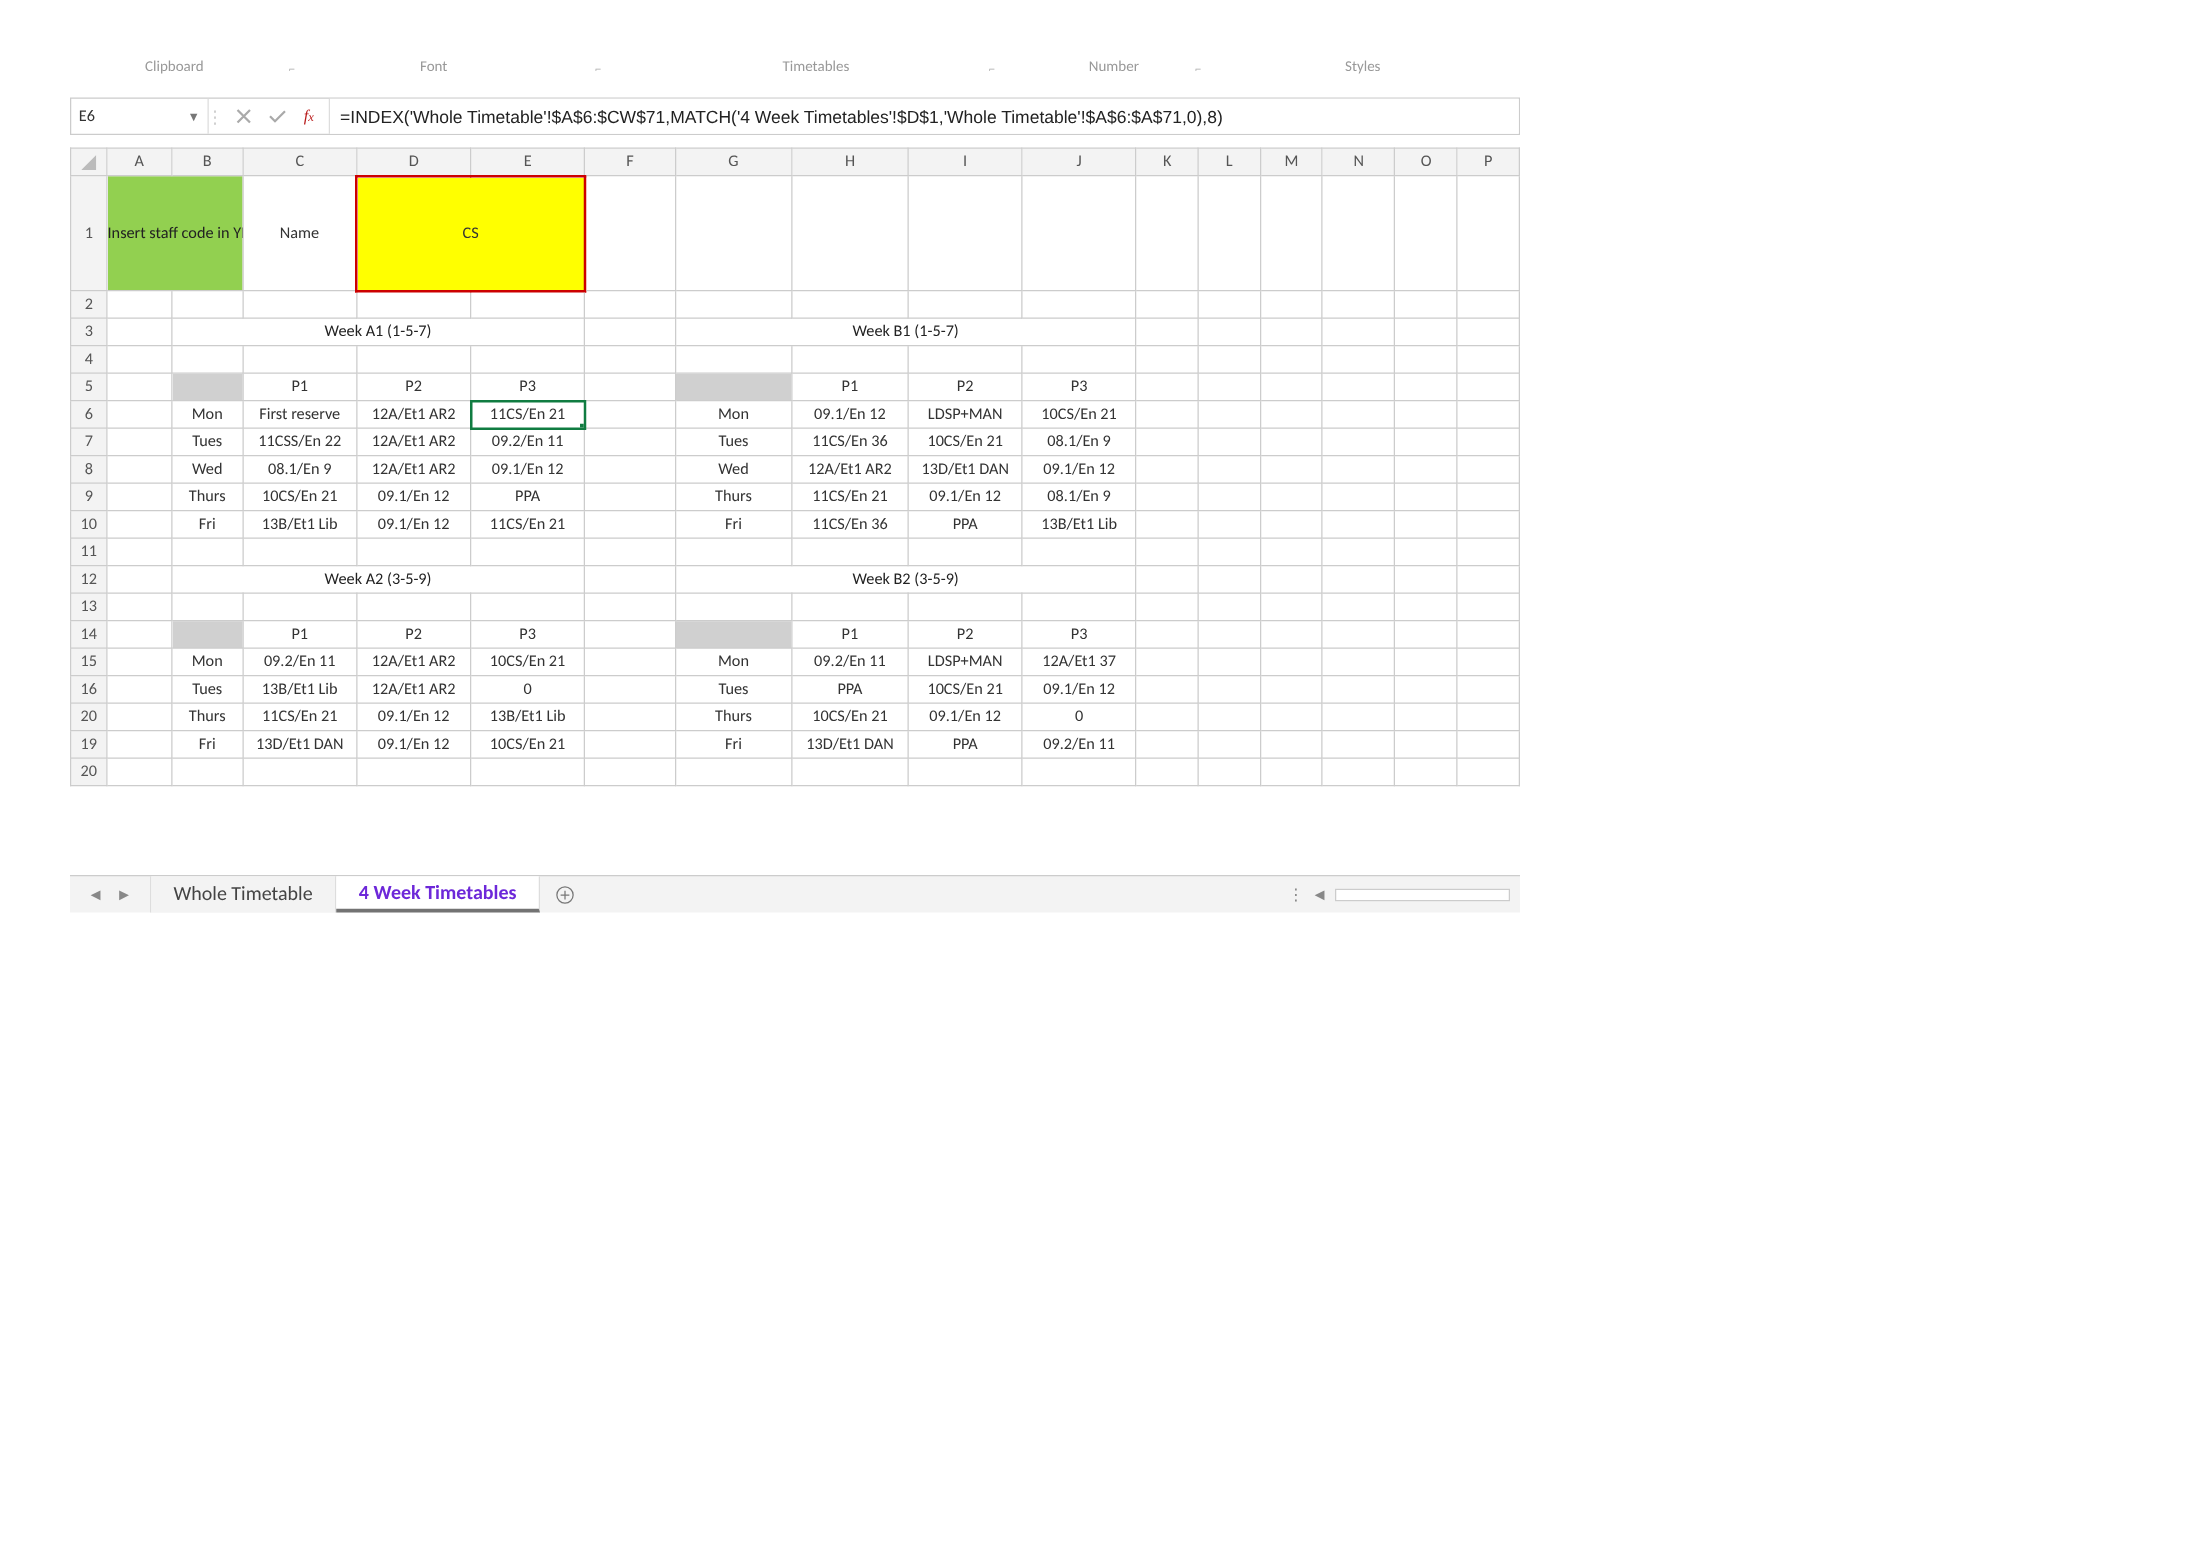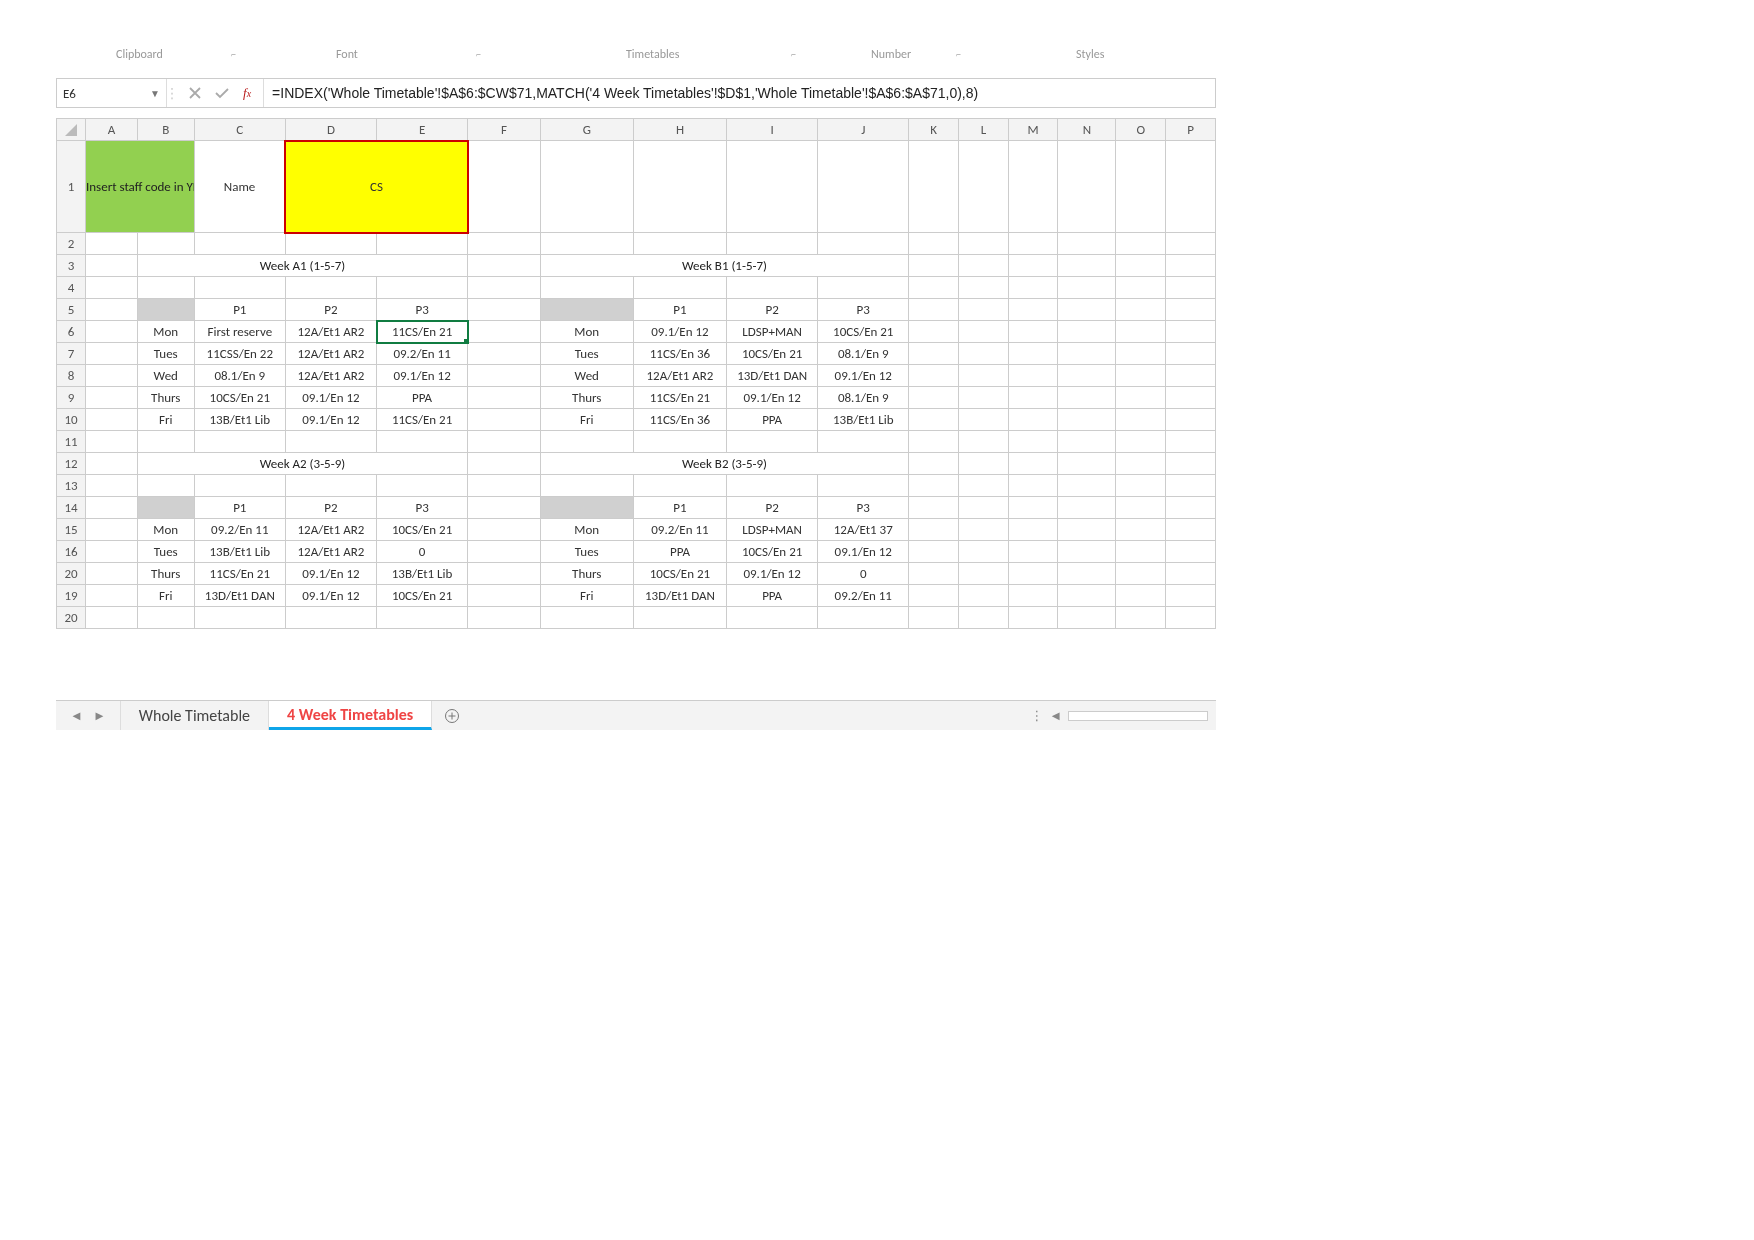--- a/index.html
+++ b/index.html
@@ -195,23 +195,23 @@
     align-items: center;
     padding: 0 18px;
     border-right: 1px solid #ddd;
     background: #f3f3f3;
     color: #444;
     cursor: pointer;
     font-size: 16px;
   }
   .sheet-tab.active {
     background: #fff;
-    color: #ef4444;
+    color: #6d28d9;
     font-weight: 700;
-    border-bottom: 3px solid #0ea5e9;
+    border-bottom: 3px solid #737373;
   }
   .add-sheet {
     display:flex; align-items:center; justify-content:center;
     width: 40px; color:#666;
     cursor:pointer;
   }
   .tabs-spacer { flex:1; }
   .hscroll {
     display:flex; align-items:center;
     padding: 0 8px;

